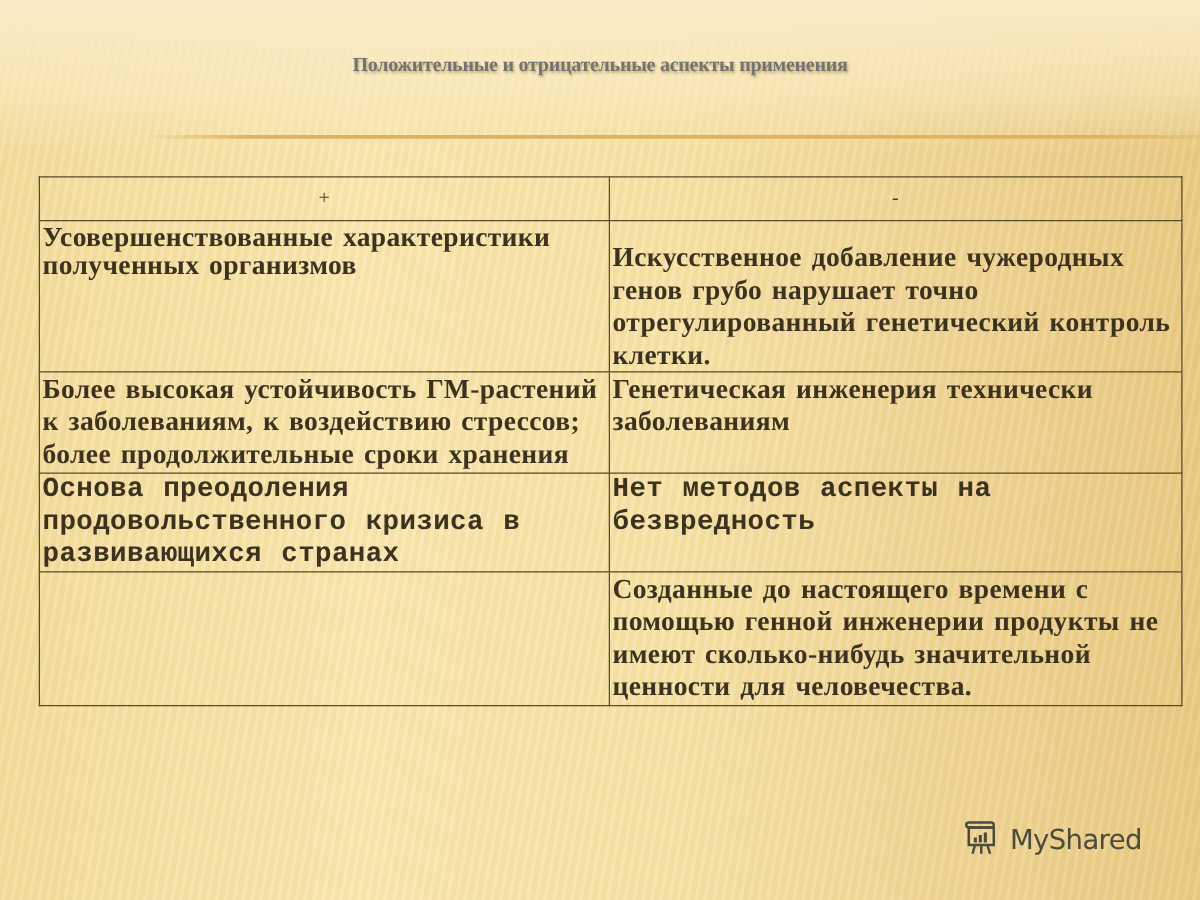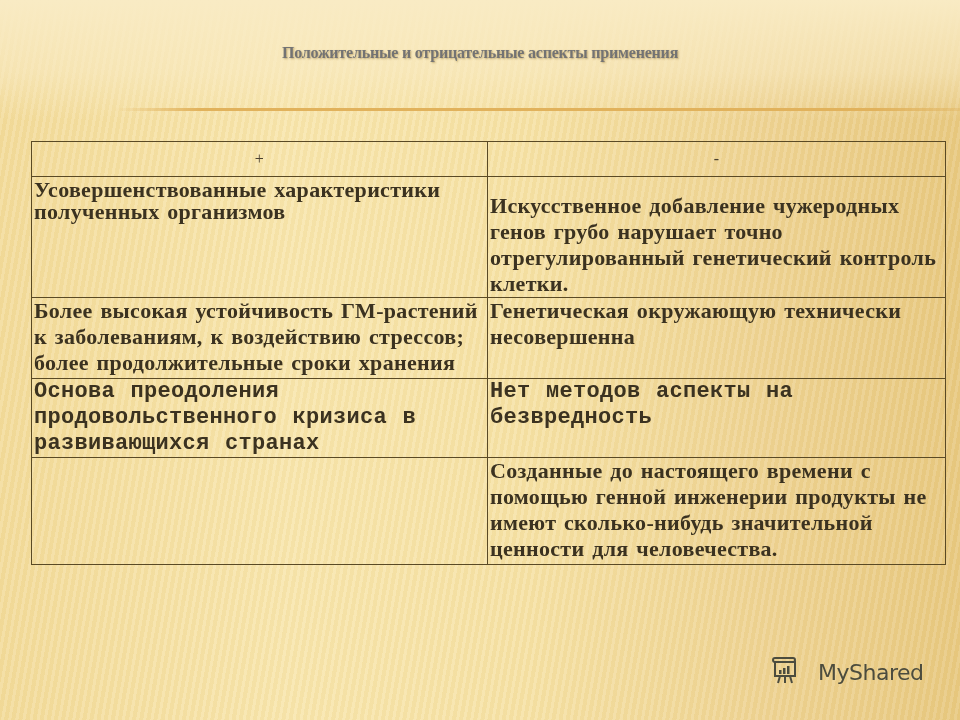--- a/index.html
+++ b/index.html
@@ -48,21 +48,21 @@
     col.c2 { width: 458px; }
     tr.r1 td { height: 80px; padding-top: 16px; }
     tr.r2 td { height: 80px; margin-left: 45px; }
     tr.r3 td { height: 104px; }
     tr.r4 td { height: 54px; font-family: Liberation Mono, monospace; }
     tr.r5 td { height: 80px; }
     tr.r6 td { height: 106px; }
     .condensed { font-stretch: condensed; letter-spacing: -0.3px; word-spacing: 0; }
     .watermark {
       position: absolute; left: 770px; top: 656px; height: 32px;
-      display: flex; align-items: center; gap: 18px;
+      display: flex; align-items: center; gap: 8px;
     }
     .watermark-text {
       font-family: "DejaVu Sans", sans-serif; font-size: 22px; color: #4c4c3e;
       letter-spacing: -0.5px;
     }
   </style>
 </head>
 <body>
 
 <div class="top-glow"></div>
@@ -83,21 +83,21 @@
       <th>-</th>
     </tr>
   </thead>
   <tbody>
     <tr class="r1">
       <td style="line-height:22px;padding-top:2px;"> Усовершенствованные  характеристики полученных организмов</td>
       <td>Искусственное  добавление чужеродных генов грубо нарушает точно отрегулированный генетический  контроль клетки.</td>
     </tr>
     <tr class="r2">
       <td> Более высокая устойчивость ГМ-растений к заболеваниям, к воздействию стрессов; более продолжительные сроки хранения</td>
-      <td>Генетическая  окружающую технически несовершенна</td>
+      <td>Генетическая  инженерия технически заболеваниям</td>
     </tr>
     <tr class="r4">
       <td class="condensed">Основа преодоления продовольственного кризиса в развивающихся странах</td>
       <td class="condensed">Нет методов аспекты на безвредность</td>
     </tr>
     <tr class="r6">
       <td></td>
       <td>Созданные до настоящего времени с помощью генной инженерии продукты не имеют сколько-нибудь значительной ценности для человечества.</td>
     </tr>
   </tbody>

